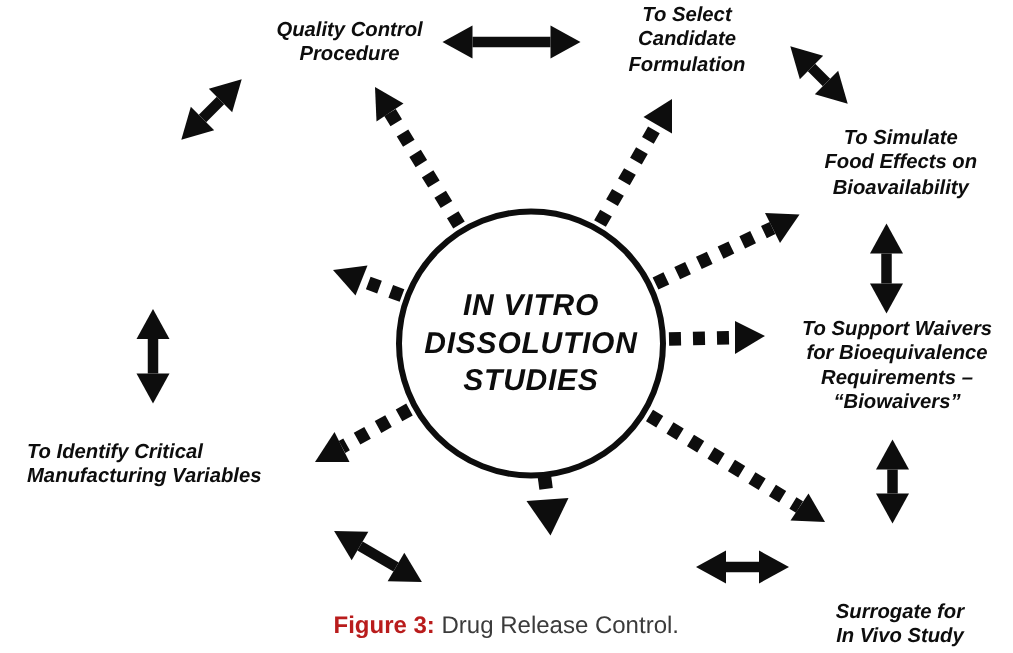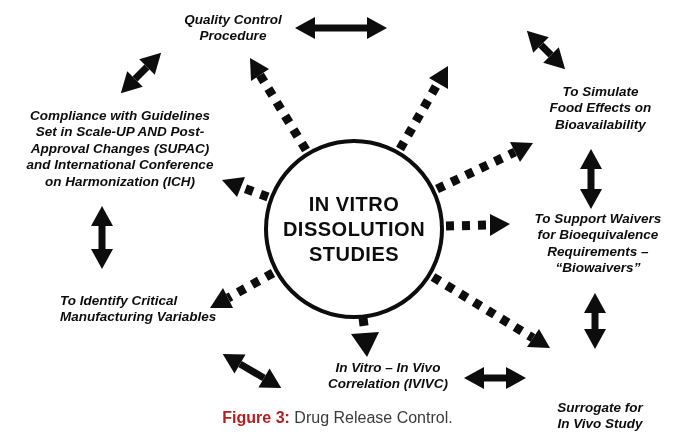--- a/index.html
+++ b/index.html
@@ -31,20 +31,21 @@
     border-radius: 50%;
     background: #ffffff;
     display: flex;
     align-items: center;
     justify-content: center;
     text-align: center;
   }
   .center-text {
     font-size: 20px;
     font-weight: bold;
+    font-style: italic;
     line-height: 1.25;
     letter-spacing: 0.5px;
     white-space: pre-line;
   }
   .node {
     position: absolute;
     font-size: 13.5px;
     font-weight: bold;
     font-style: italic;
     line-height: 1.22;
@@ -136,42 +137,38 @@
 
   <div class="center-circle">
     <div class="center-text">IN VITRO
 DISSOLUTION
 STUDIES</div>
   </div>
 
   <div class="node" style="left:158px; top:12px; width:150px;text-align:center;">Quality Control
 Procedure</div>
 
+  <div class="node" style="left:398px; top:2px; width:120px;">To Select
+Candidate
+Formulation</div>
 
   <div class="node" style="left:524px; top:211px; width:148px;">To Support Waivers
 for Bioequivalence
 Requirements –
 “Biowaivers”</div>
 
   <div class="node" style="left:533px; top:84px; width:135px;">To Simulate
 Food Effects on
 Bioavailability</div>
 
   <div class="node" style="left:534px; top:353px; width:132px;margin-top:47px;">Surrogate for
 In Vivo Study</div>
 
-  <div class="node" style="left:310px; top:360px; width:156px;">In Vitro – In Vivo
-Correlation (IVIVC)</div>
 
-  <div class="node left-align" style="left:18px; top:293px; width:210px;margin-left:42px;">To Identify Critical
+  <div class="node left-align" style="left:18px; top:293px; width:210px;">To Identify Critical
 Manufacturing Variables</div>
 
-  <div class="node" style="left:6px; top:108px; width:228px;">Compliance with Guidelines
-Set in Scale-UP AND Post-
-Approval Changes (SUPAC)
-and International Conference
-on Harmonization (ICH)</div>
 
   <div class="caption">
     <span class="cap-b">Figure 3:</span><span> Drug Release Control.</span>
   </div>
 
 </div>
 
 </body></html>

